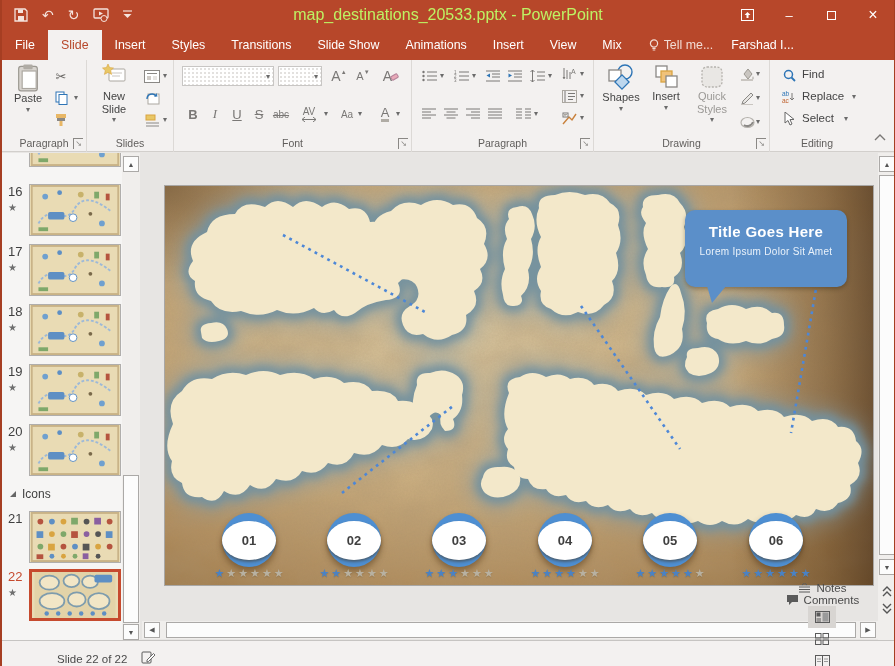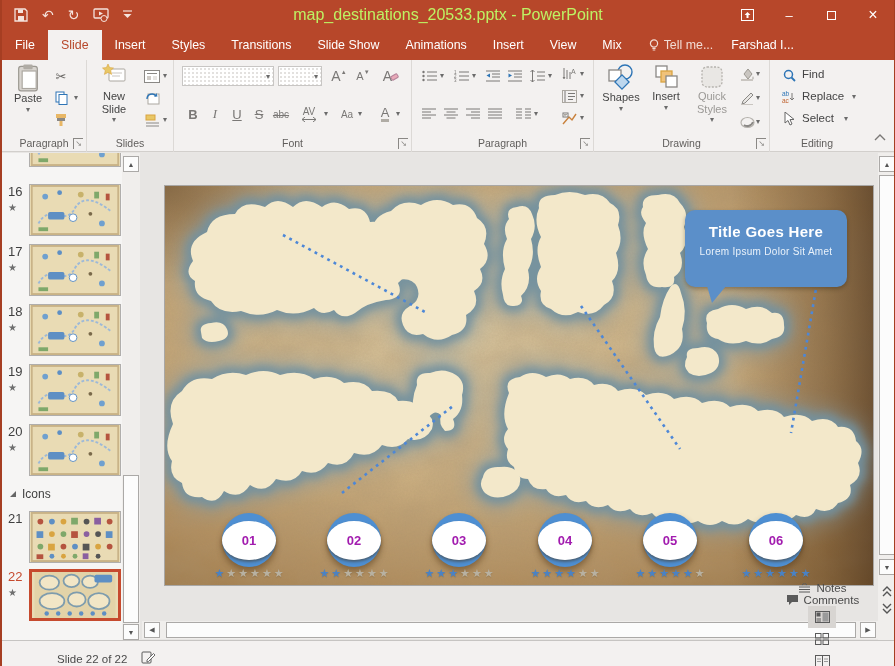--- a/index.html
+++ b/index.html
@@ -73,21 +73,21 @@
   .map-svg { position:absolute; left:0; top:0; }
   .callout { position:absolute; left:520px; top:24px; width:162px; height:77px; background:#5B8FC9; border-radius:10px;
              box-shadow:0 2px 4px rgba(40,30,10,0.35); color:#fff; text-align:center; padding-top:13px; }
   .callout:after { content:""; position:absolute; left:22px; bottom:-16px; width:0; height:0;
                    border-top:17px solid #5B8FC9; border-left:5px solid transparent; border-right:14px solid transparent; }
   .callout .c-title { font-size:15px; font-weight:bold; letter-spacing:0.3px; }
   .callout .c-sub { font-size:10px; margin-top:6px; color:#EAF2FA; letter-spacing:0.3px; }
   .marker { position:absolute; width:54px; height:54px; border-radius:50%; background:#4E8FD2;
             box-shadow:0 4px 6px rgba(70,45,15,0.45); display:flex; align-items:center; justify-content:center; }
   .marker-core { width:56px; height:39px; border-radius:50%; background:#fff; box-shadow:0 2px 3px rgba(70,45,15,0.5);
-                 display:flex; align-items:center; justify-content:center; font-size:13px; font-weight:bold; color:#a21caf; }
+                 display:flex; align-items:center; justify-content:center; font-size:13px; font-weight:bold; color:#404040; }
   .stars { position:absolute; width:78px; top:382px; display:flex; justify-content:center; gap:2px; }
   .stars .st { font-size:11px; line-height:1; color:#B8B1A1; text-shadow:0 1px 1px rgba(90,70,40,0.25); }
   .stars .st.on { color:#4A82C4; }
 
   
   .vscroll { position:absolute; left:876px; top:0; width:18px; height:100%; background:#F0EEEC; }
   .hscroll { position:absolute; left:140px; top:468px; width:736px; height:18px; background:#F0EEEC; }
   .chev2 { position:absolute; left:3px; width:12px; height:14px; }
 
   

